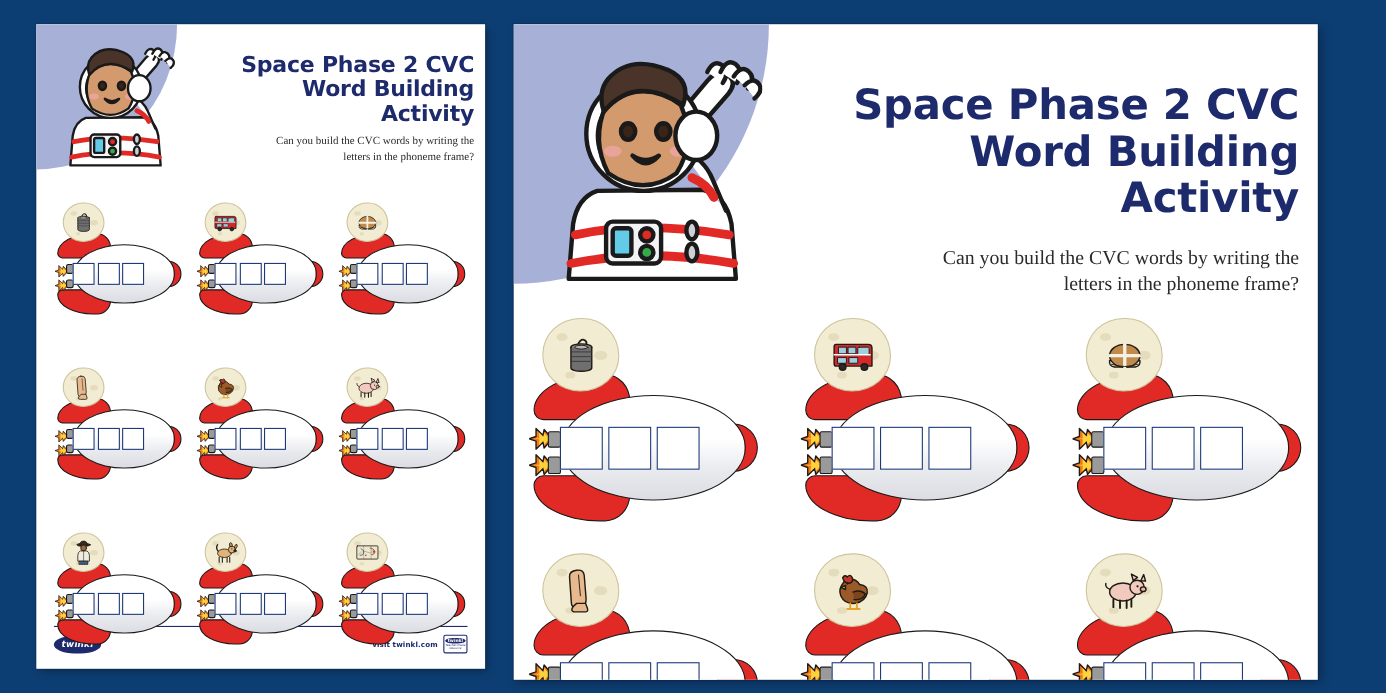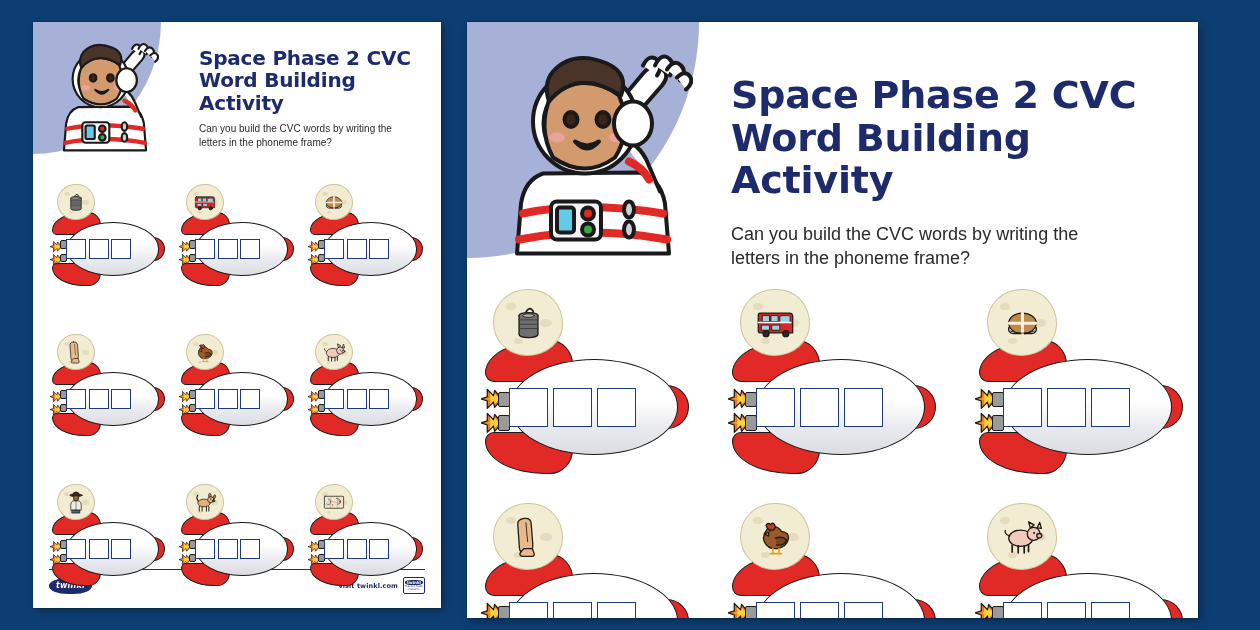--- a/index.html
+++ b/index.html
@@ -45,38 +45,38 @@
     background: #a7b1d8;
     border-bottom-right-radius: 100% 100%;
   }
 
   #thumb-card .hdr { height: 150px; }
   #thumb-card .hdr-blob { left: 0; top: 0; width: 128px; height: 132px; }
 
   #main-card .hdr { height: 245px; }
   #main-card .hdr-blob { left: 0; top: 0; width: 232px; height: 236px; }
 
-  .hdr-text { position: absolute; }
+  .hdr-text { position: absolute; text-align: right; }
   #thumb-card .hdr-text { left: 166px; top: 25px; width: 232px; }
   #main-card  .hdr-text { left: 264px; top: 52px; width: 450px; }
 
   .title {
     color: #1d2a6b;
     font-weight: 700;
     line-height: 1.12;
     letter-spacing: -0.2px;
     font-family: "DejaVu Sans", "Liberation Sans", sans-serif;
   }
   #thumb-card .title { font-size: 20px; }
   #main-card  .title { font-size: 38px; }
 
   .subtitle {
     color: #2a2a2a;
     line-height: 1.38;
-    font-family: Liberation Sans, sans-serif;
+    font-family: Liberation Serif, serif;
   }
   #thumb-card .subtitle { font-size: 10px; margin-top: 8px; }
   #main-card  .subtitle { font-size: 18px; margin-top: 20px; }
 
   
   .grid { position: relative; width: 100%; }
   #thumb-card .grid { padding: 0 14px; }
   #main-card  .grid { padding: 0 8px; }
 
   .row { display: flex; justify-content: space-between; width: 100%; }

